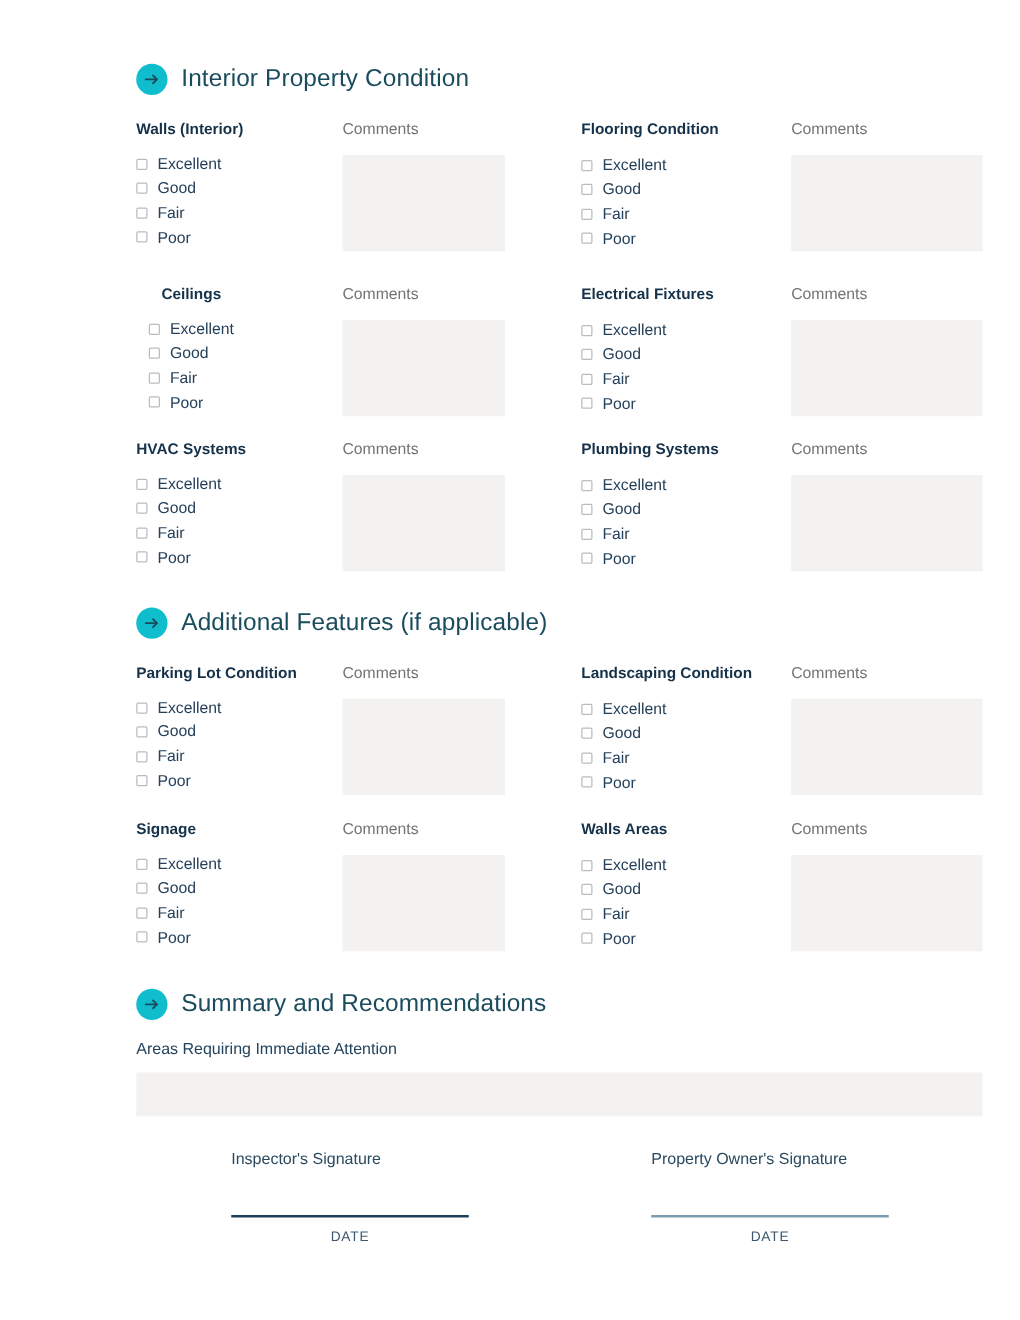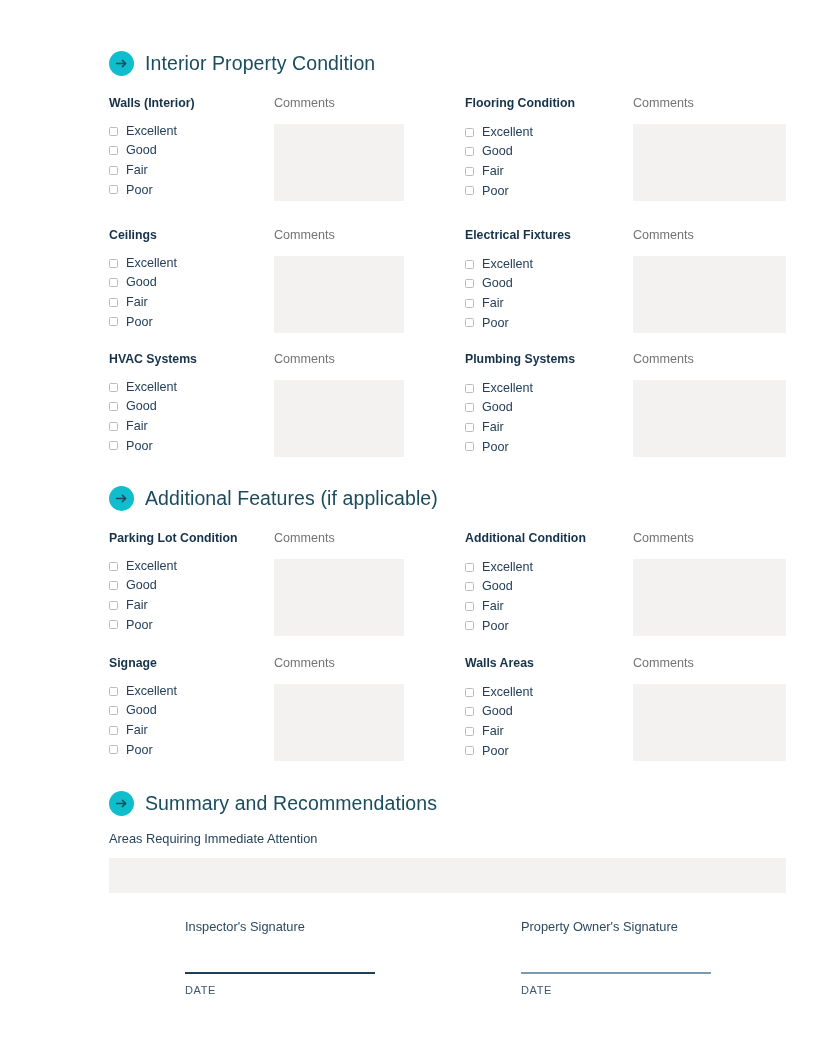--- a/index.html
+++ b/index.html
@@ -122,20 +122,21 @@
   .sig-line {
     height: 2px;
     width: 190px;
   }
   .sig-line.dark { background: #1f3f56; }
   .sig-line.light { background: #7d9bb0; }
   .sig-date {
     font-size: 11px;
     letter-spacing: 0.6px;
     color: #3b5870;
+    text-align: center;
     line-height: 1;
     white-space: nowrap;
   }
 </style>
 </head>
 <body>
 
 <div class="page">
 
   <div class="section-head" style="position:absolute; left:69px; top:51px;">
@@ -193,21 +194,21 @@
         <span class="cbox"></span>
         <span class="opt-text">Poor</span>
       </div>
     </div>
   </div>
   <div class="item" style="left:593px; top:97px;">
     <div class="comments-label">Comments</div>
     <div class="comment-box" style="margin-top:14px; width:153px;"></div>
   </div>
 
-  <div class="item" style="left:69px; top:229px;">
+  <div class="item" style="left:79px; top:229px;text-align:center;">
     <div class="item-label">Ceilings</div>
     <div class="options">
       <div class="opt">
         <span class="cbox"></span>
         <span class="opt-text">Excellent</span>
       </div>
       <div class="opt">
         <span class="cbox"></span>
         <span class="opt-text">Good</span>
       </div>
@@ -334,21 +335,21 @@
         <span class="opt-text">Poor</span>
       </div>
     </div>
   </div>
   <div class="item" style="left:234px; top:532px;">
     <div class="comments-label">Comments</div>
     <div class="comment-box" style="margin-top:14px;"></div>
   </div>
 
   <div class="item" style="left:425px; top:532px;">
-    <div class="item-label">Additional Condition</div>
+    <div class="item-label">Landscaping Condition</div>
     <div class="options" style="margin-top:13px;">
       <div class="opt">
         <span class="cbox"></span>
         <span class="opt-text">Excellent</span>
       </div>
       <div class="opt">
         <span class="cbox"></span>
         <span class="opt-text">Good</span>
       </div>
       <div class="opt">

